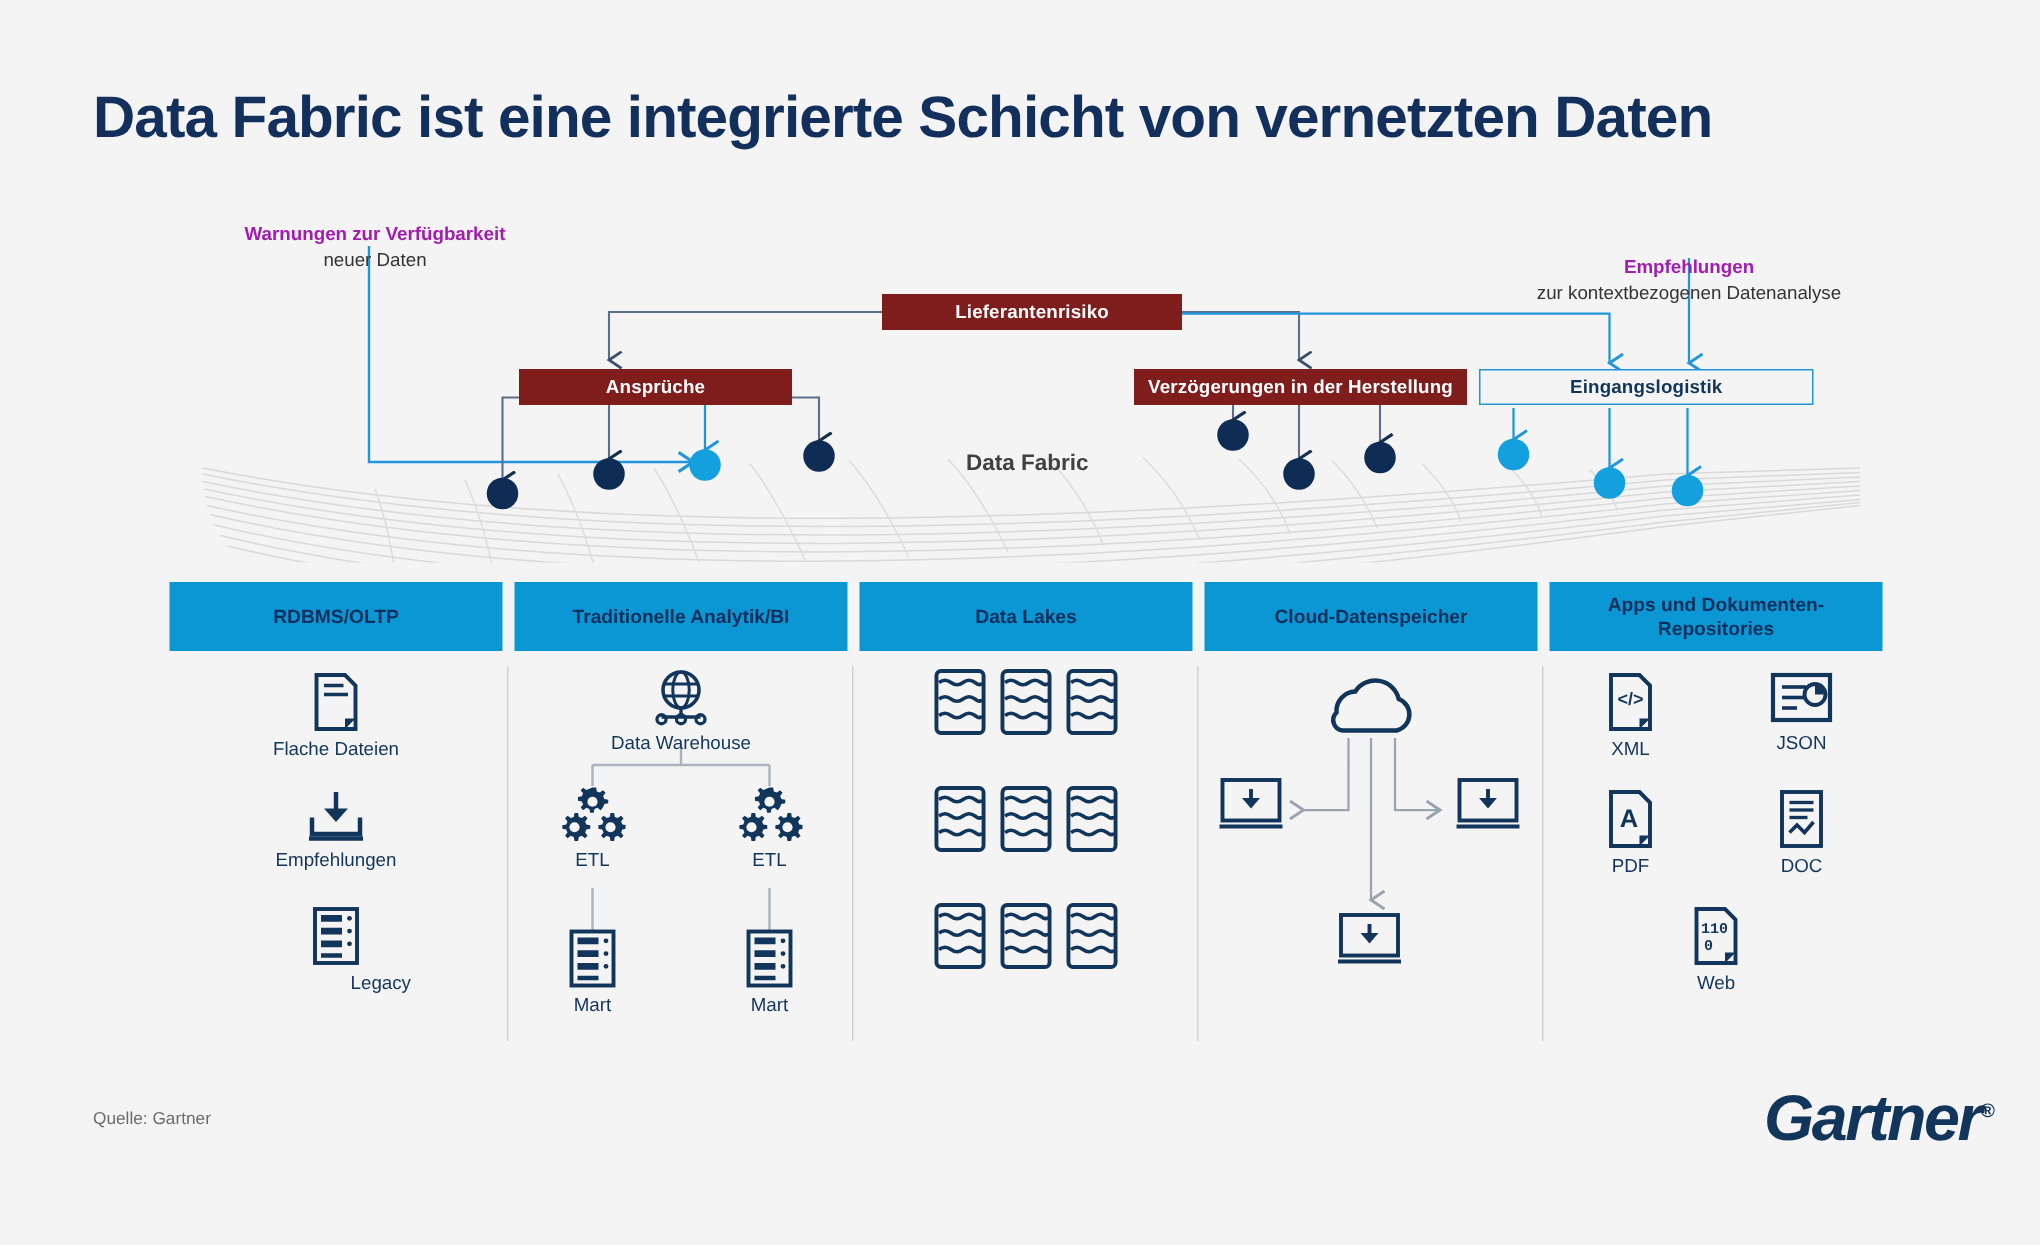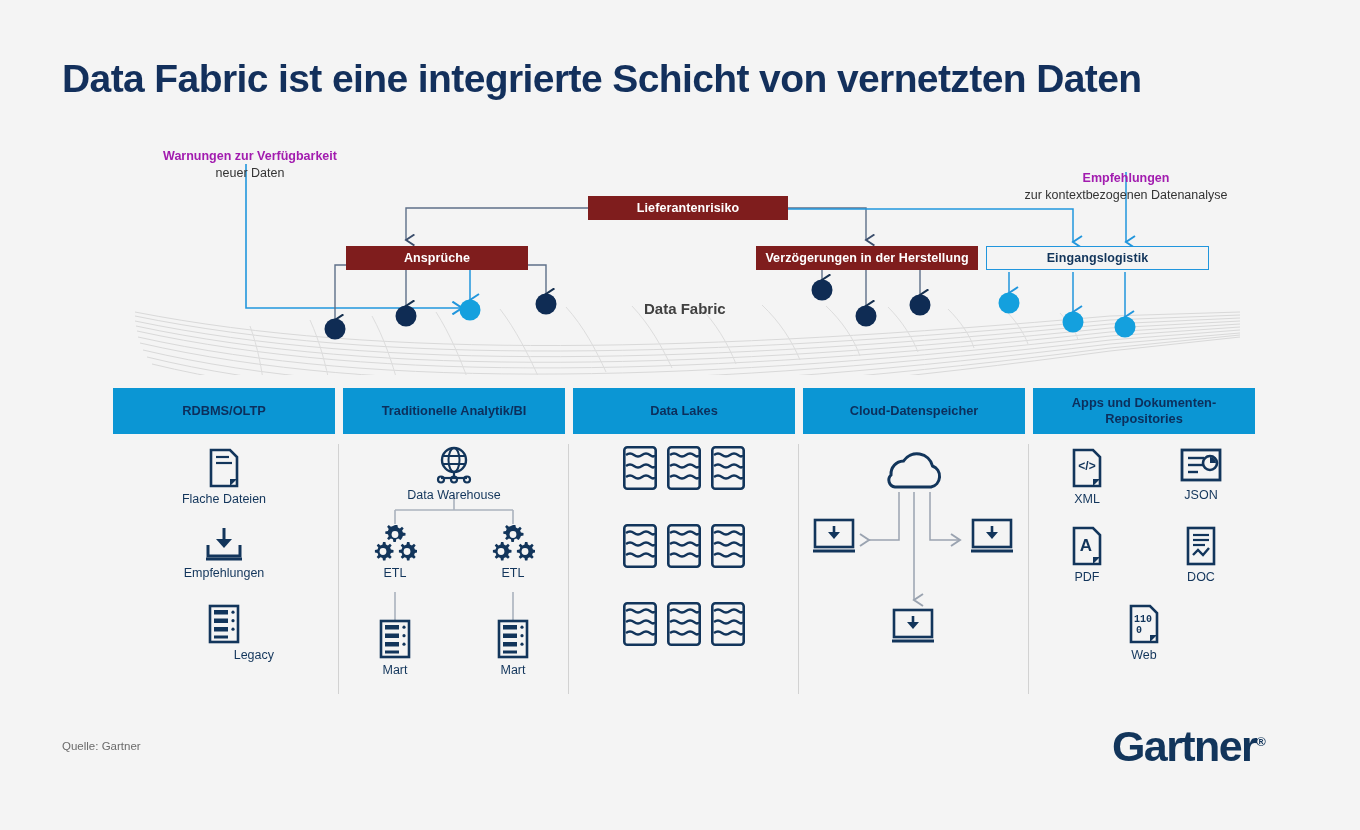--- a/index.html
+++ b/index.html
@@ -61,23 +61,24 @@
     font-family:"Liberation Sans",sans-serif;
   }
   .ico svg{display:block;margin:0 auto;}
 
   
   .footer{
     position:absolute;left:62px;top:738px;font-size:11.5px;
     color:#6b6b6b;line-height:1.55;
   }
   .logo{
-    position:absolute;left:1112px;top:722px;
+    position:absolute;left:1176px;top:722px;
     font-size:43px;font-weight:bold;color:#12355b;letter-spacing:-1.6px;
     font-family:"Liberation Sans",sans-serif;
+    font-style:italic;
   }
   .logo sup{font-size:13px;vertical-align:super;letter-spacing:0;}
 </style>
 </head>
 <body>
 
 <div class="page">
 
   <div class="title">Data Fabric ist eine integrierte Schicht von vernetzten Daten</div>
 

